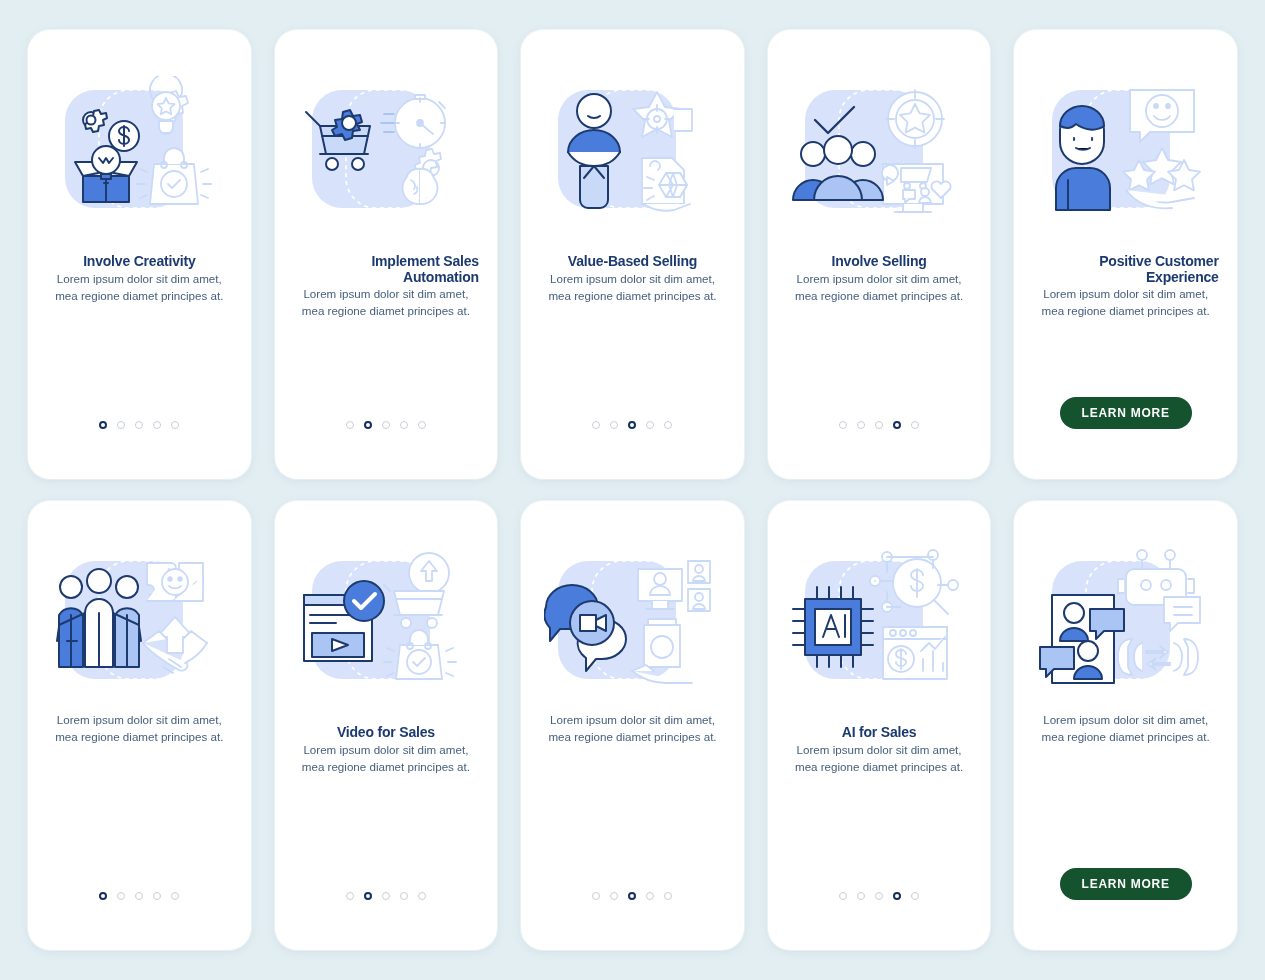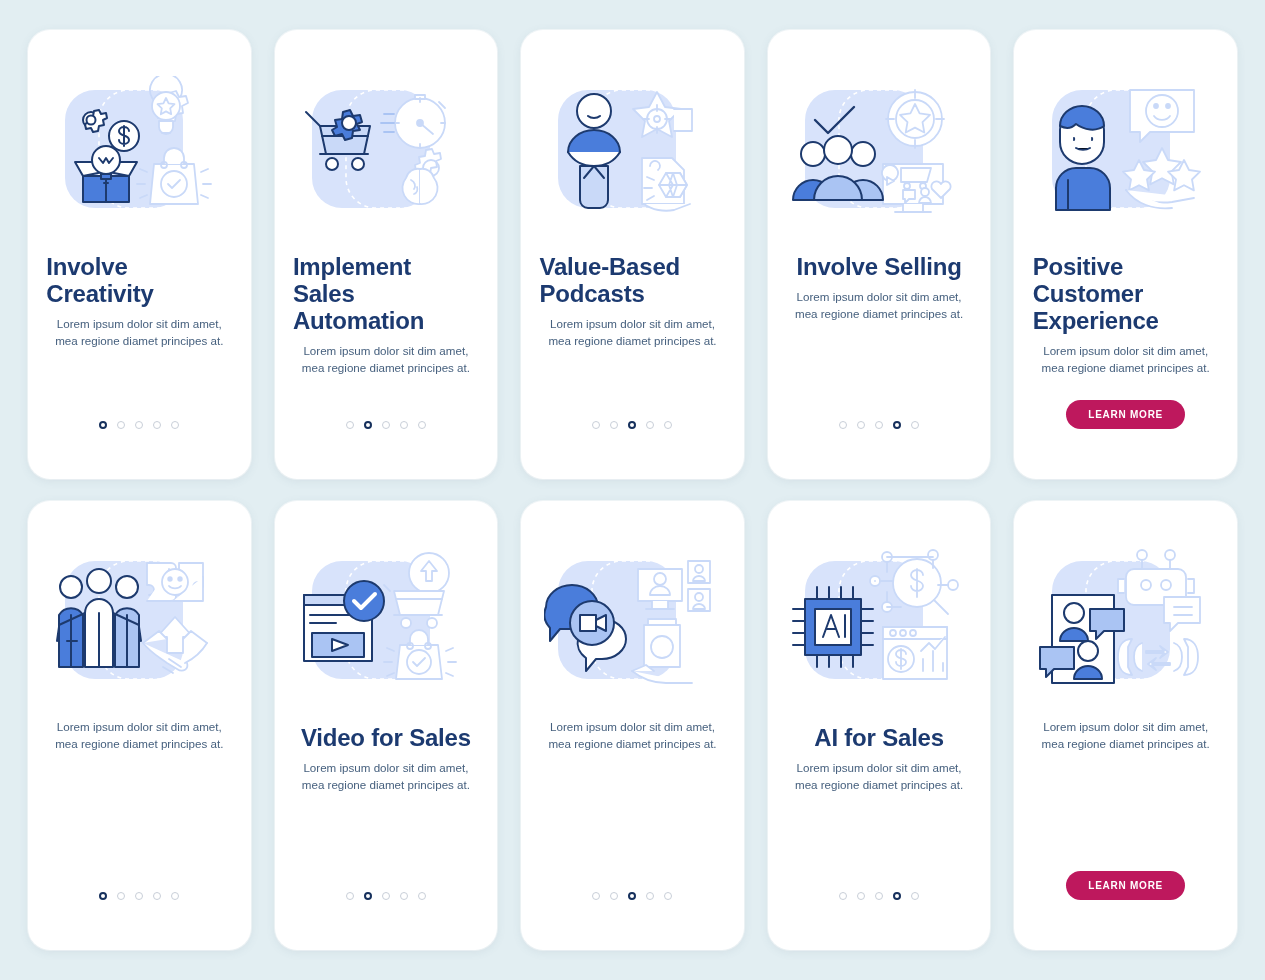--- a/index.html
+++ b/index.html
@@ -45,59 +45,59 @@
     width: 176px;
     height: 150px;
     position: relative;
     flex: none;
     margin-bottom: 14px;
   }
   .illus svg { width: 176px; height: 150px; display: block; }
 
   
   .title {
-    font-size: 24px;
+    font-size: 14px;
     font-weight: bold;
     color: #1c3a70;
-    text-align: left;
+    text-align: right;
     line-height: 1.12;
     letter-spacing: -0.2px;
     max-width: 186px;
     margin-top: 14px;
   }
   .body {
     font-size: 11.6px;
     color: #46607e;
     text-align: center;
     line-height: 1.46;
     max-width: 178px;
-    margin-top: 8px;
+    margin-top: 1px;
   }
 
   
   .foot {
     margin-top: auto;
     display: flex;
     justify-content: center;
     align-items: center;
     width: 100%;
     padding-bottom: 24px;
   }
   .dots { display: flex; gap: 10px; align-items: center; }
   .dot {
     width: 8px; height: 8px; border-radius: 50%;
     border: 1.6px solid #c9cfd8;
     background: transparent;
   }
   .dot.on { border-color: #16305c; border-width: 2.4px; }
 
   .learn {
-    background: #be185d;
+    background: #14532d;
     color: #ffffff;
-    font-size: 10px;
+    font-size: 12px;
     font-weight: bold;
     letter-spacing: 0.75px;
     border: none;
     border-radius: 30px;
     padding: 9px 22px;
     cursor: pointer;
     font-family: "Liberation Sans", sans-serif;
   }
 </style>
 </head>
@@ -244,21 +244,21 @@
    <g fill="none" stroke="#1d3a6e" stroke-width="2" stroke-linecap="round" stroke-linejoin="round">
      <circle cx="50" cy="35" r="17" fill="#ffffff"></circle>
      <path d="M44 40 a8 6 0 0 0 12 0"></path>
      <path d="M24 76 a26 22 0 0 1 52 0 l-8 8 h-36z" fill="#4a7ddb"></path>
      <path d="M24 76 c6 10 14 14 26 14 s20 -4 26 -14" fill="#ffffff"></path>
      <path d="M36 90 h28 v34 a8 8 0 0 1 -8 8 h-12 a8 8 0 0 1 -8 -8z" fill="#c9d9f8"></path>
      <path d="M50 90 l-10 12 M50 90 l10 12"></path>
    </g>
   </svg>
         </div>
-        <div class="title">Value-Based Podcasts</div>
+        <div class="title">Value-Based Selling</div>
         <div class="body">Lorem ipsum dolor sit dim amet, mea regione diamet principes at.</div>
         <div class="foot">
           <div class="dots">
             <span class="dot"></span>
             <span class="dot"></span>
             <span class="dot on"></span>
             <span class="dot"></span>
             <span class="dot"></span>
           </div>
         </div>

